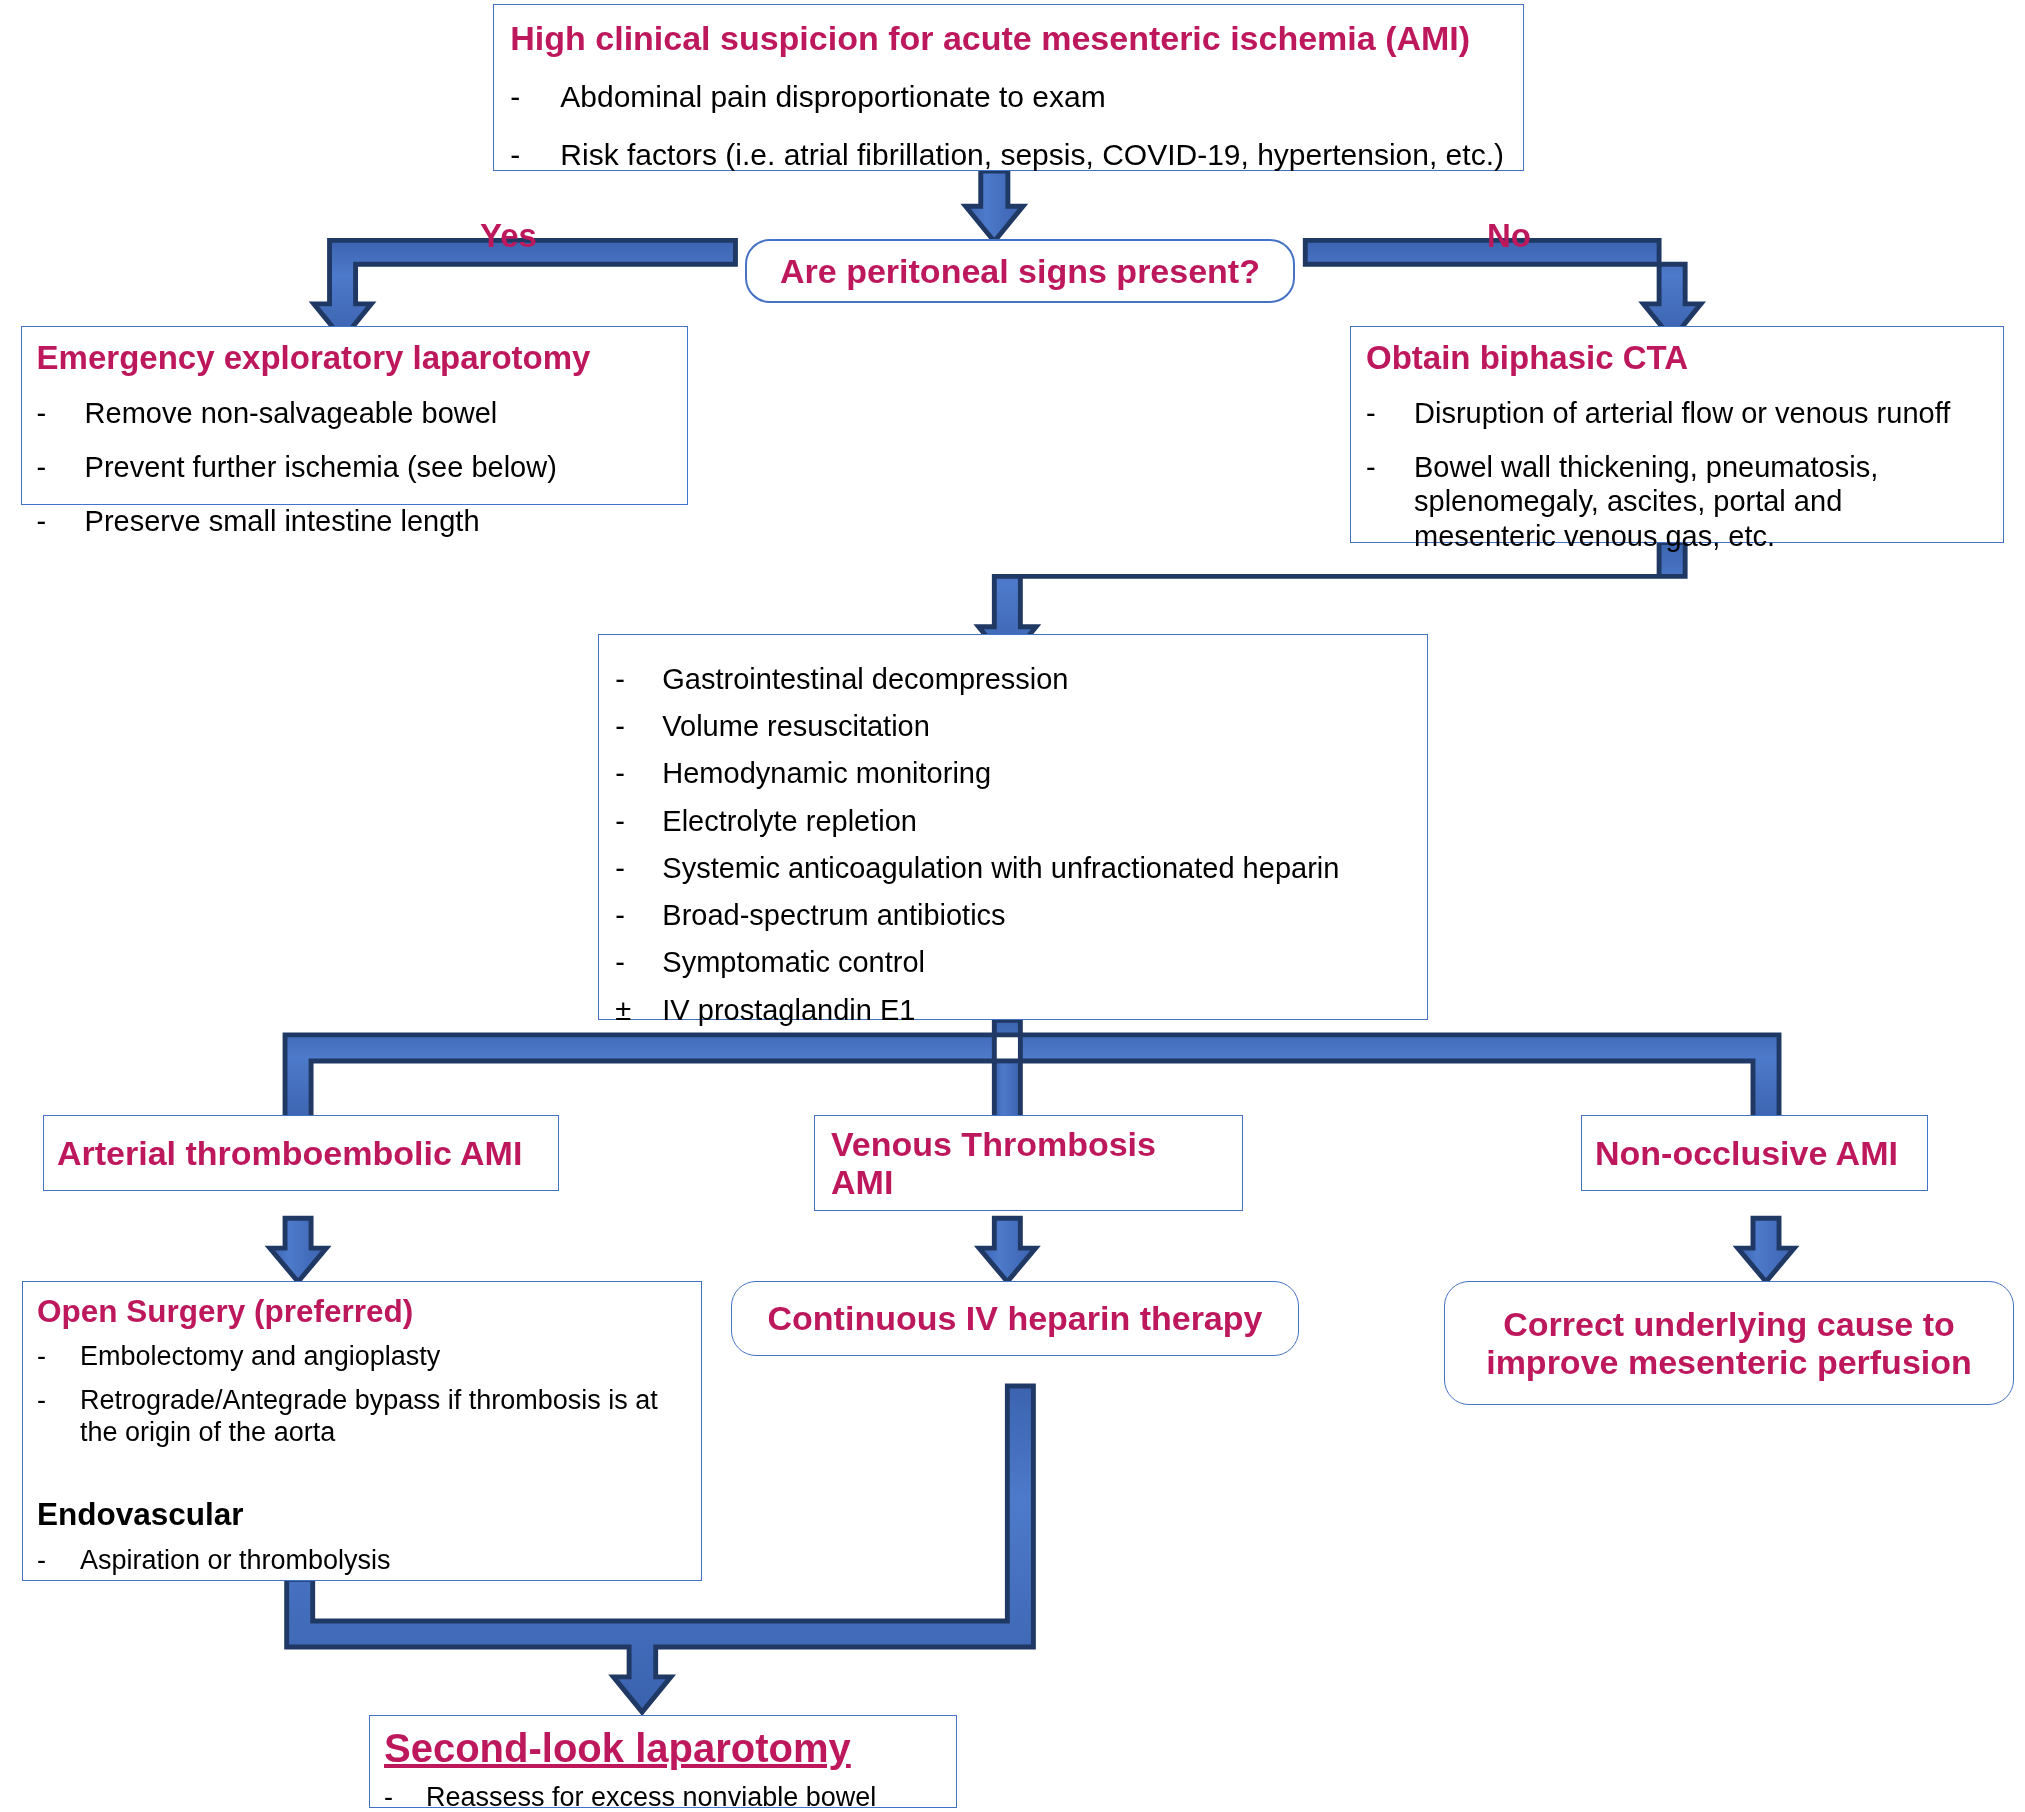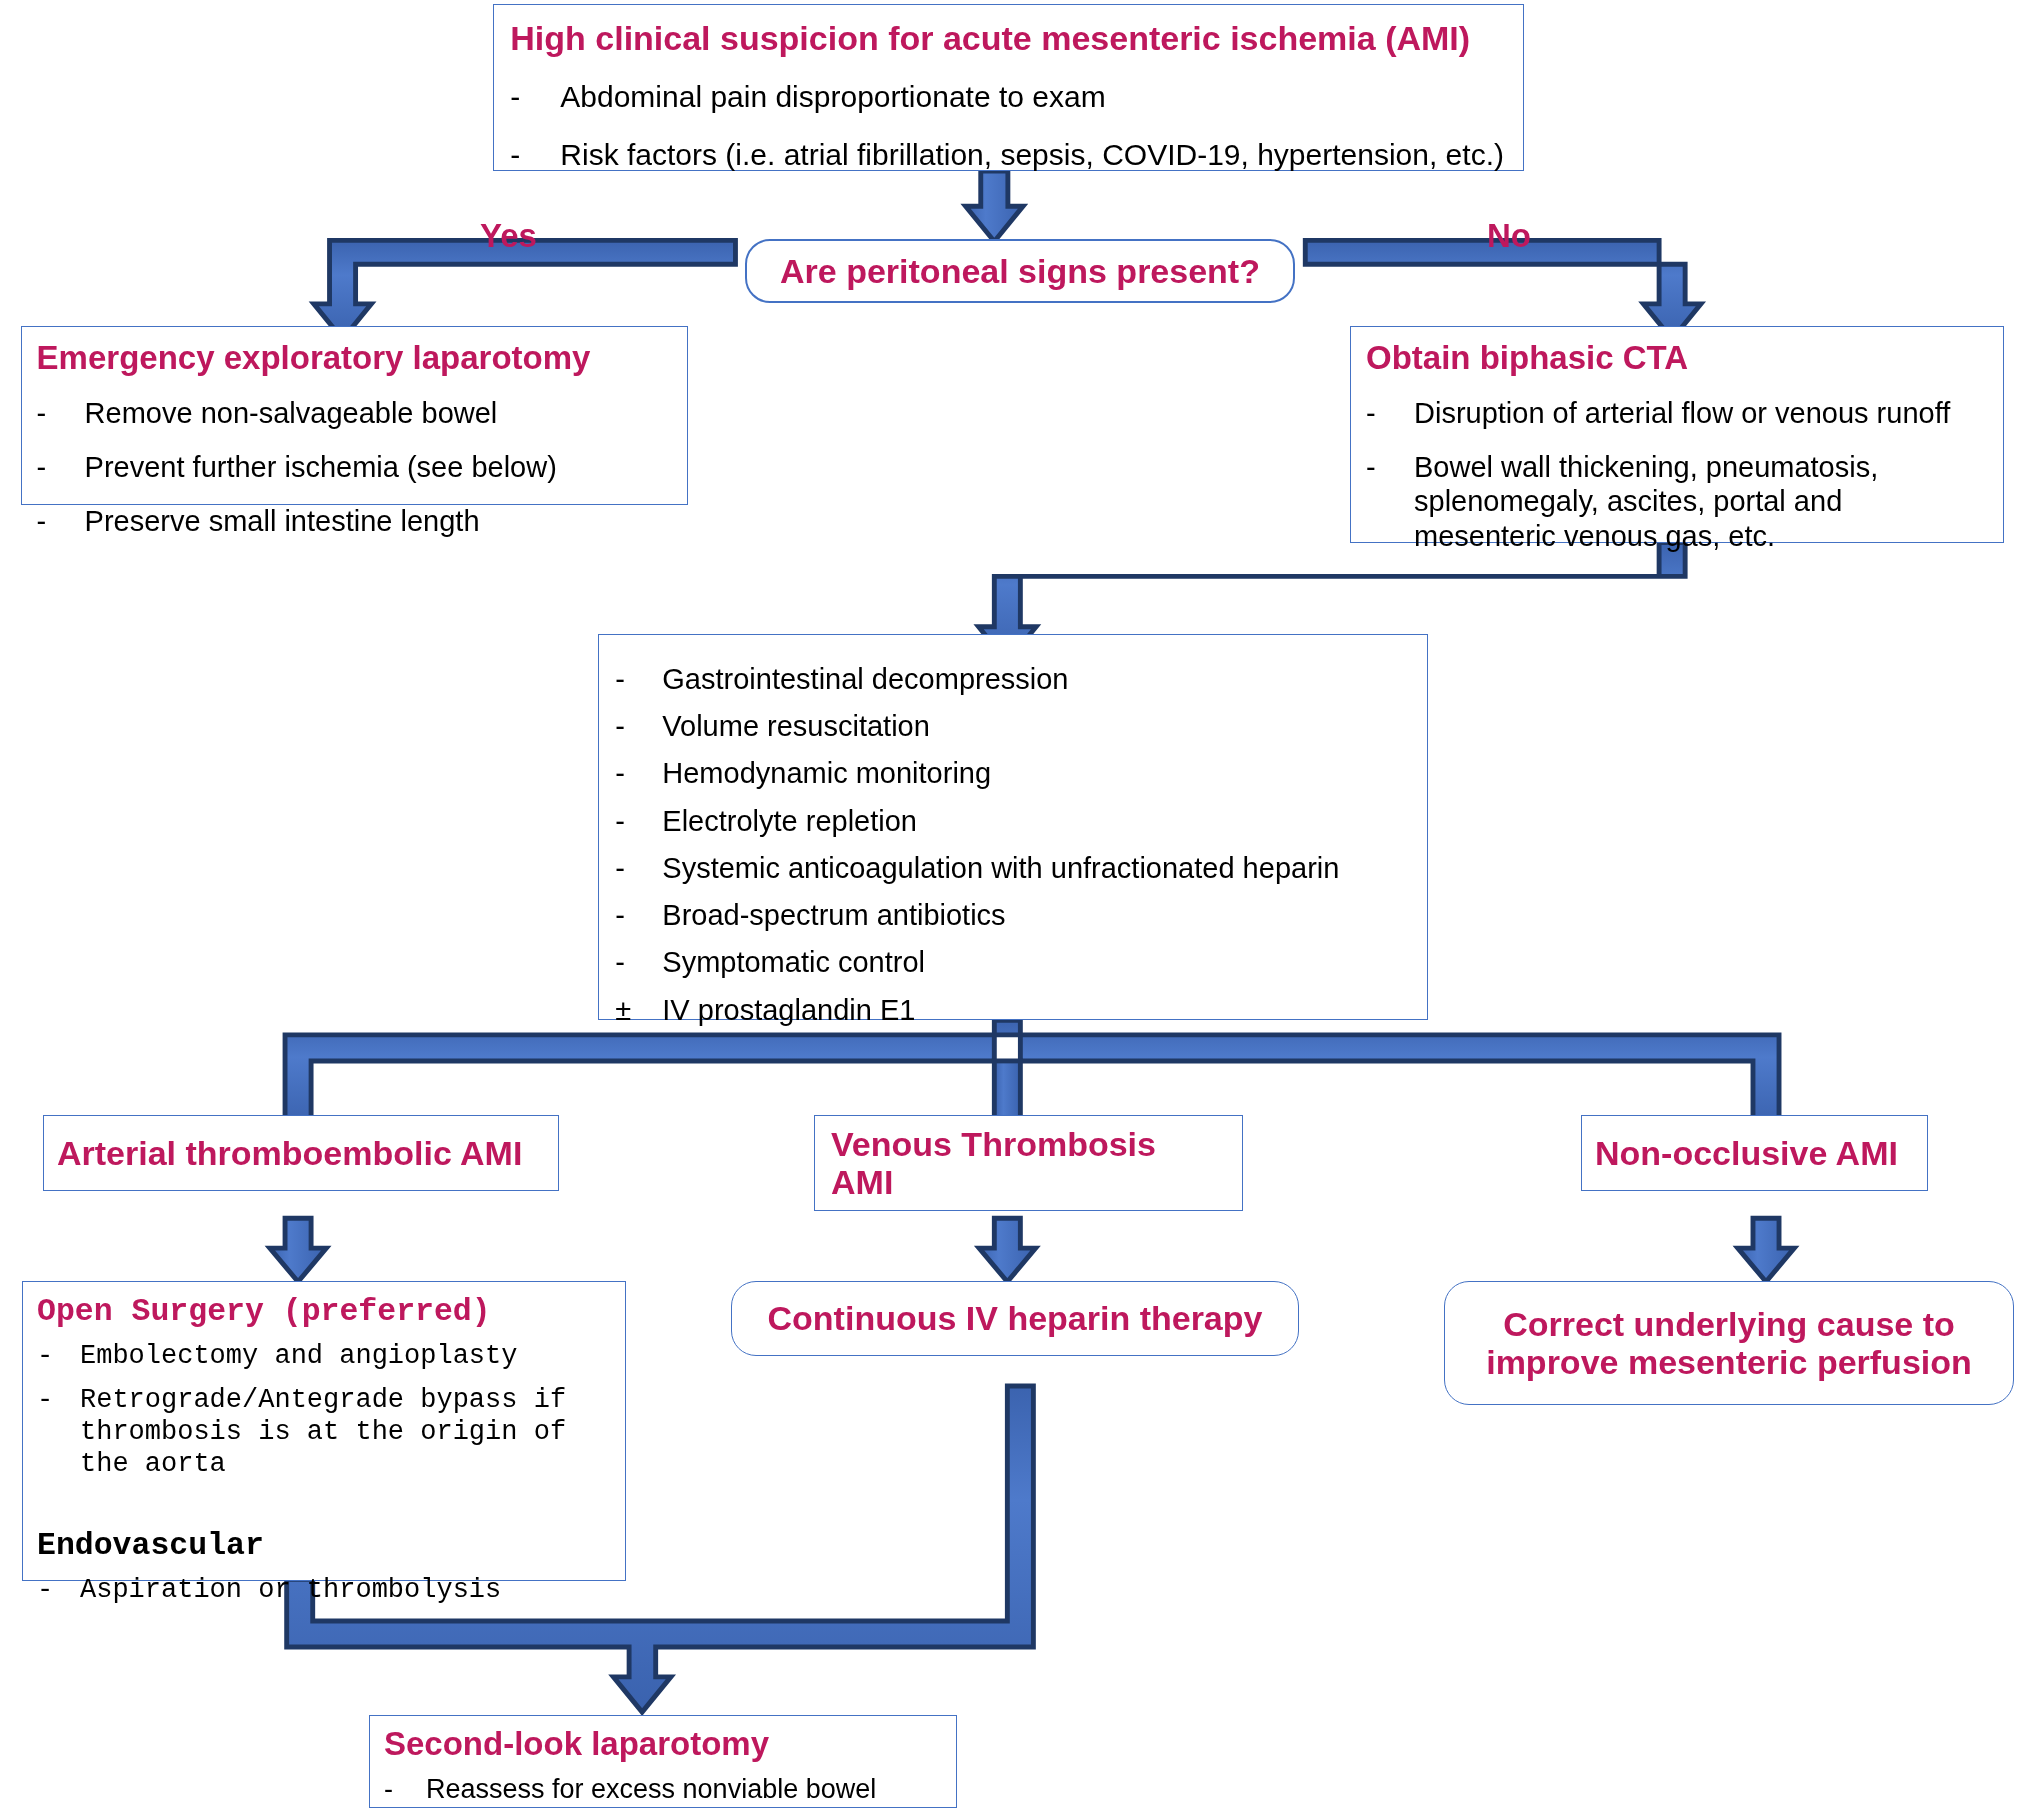--- a/index.html
+++ b/index.html
@@ -237,21 +237,21 @@
   </div>
 
   <div class="node plain" style="left:814px; top:1115px; width:429px; height:96px; padding:0 16px;">
     <div class="title">Venous Thrombosis AMI</div>
   </div>
 
   <div class="node plain" style="left:1581px; top:1115px; width:347px; height:76px; padding:0 13px;">
     <div class="title">Non-occlusive AMI</div>
   </div>
 
-  <div class="node surg" style="left:22px; top:1281px; width:604px; height:300px;font-family:Liberation Mono, monospace;">
+  <div class="node surg" style="left:22px; top:1281px; width:680px; height:300px;">
     <div style="padding:12px 14px 0 14px;">
       <div class="title">Open Surgery (preferred)</div>
       <ul>
         <li>
           <span class="mk">-</span>
           <span class="tx">Embolectomy and angioplasty</span>
         </li>
         <li>
           <span class="mk">-</span>
           <span class="tx">Retrograde/Antegrade bypass if thrombosis is at the origin of the aorta</span>
@@ -270,21 +270,21 @@
   <div class="node plain ctr" style="left:731px; top:1281px; width:568px; height:75px; padding:0 13px;">
     <div class="title">Continuous IV heparin therapy</div>
   </div>
 
   <div class="node plain ctr" style="left:1444px; top:1281px; width:570px; height:124px; padding:0 26px;">
     <div class="title">Correct underlying cause to improve mesenteric perfusion</div>
   </div>
 
   <div class="node mid" style="left:369px; top:1715px; width:588px; height:93px;">
     <div style="padding:9.8px 14px 0 14px;">
-      <div class="title" style="font-size:33px;">Second-look laparotomy</div>
+      <div class="title" style="font-size:40px;text-decoration:underline;">Second-look laparotomy</div>
       <ul>
         <li style="font-size:27px;margin-top:11px;padding-left:42px;">
           <span class="mk" style="font-size:27px;">-</span>
           <span class="tx">Reassess for excess nonviable bowel</span>
         </li>
       </ul>
     </div>
   </div>
 
 </div>

